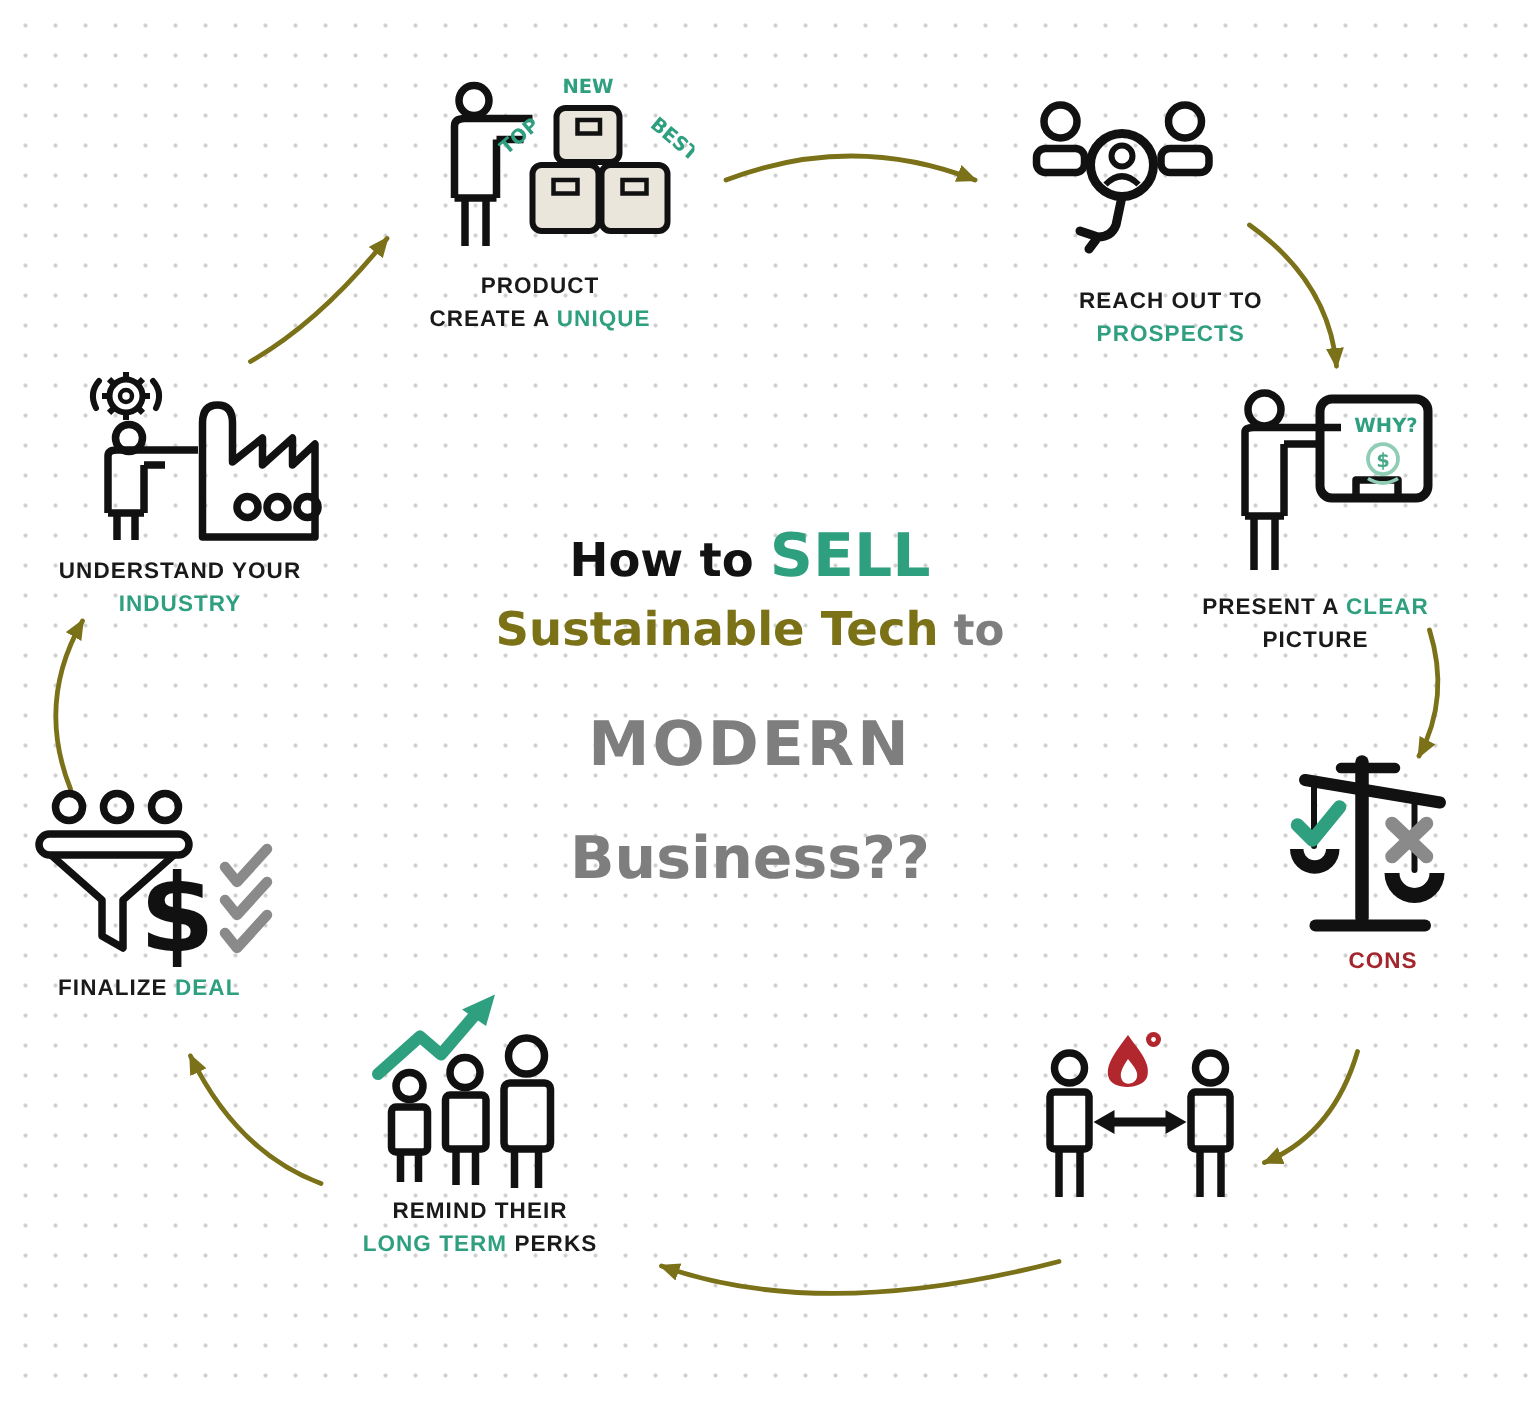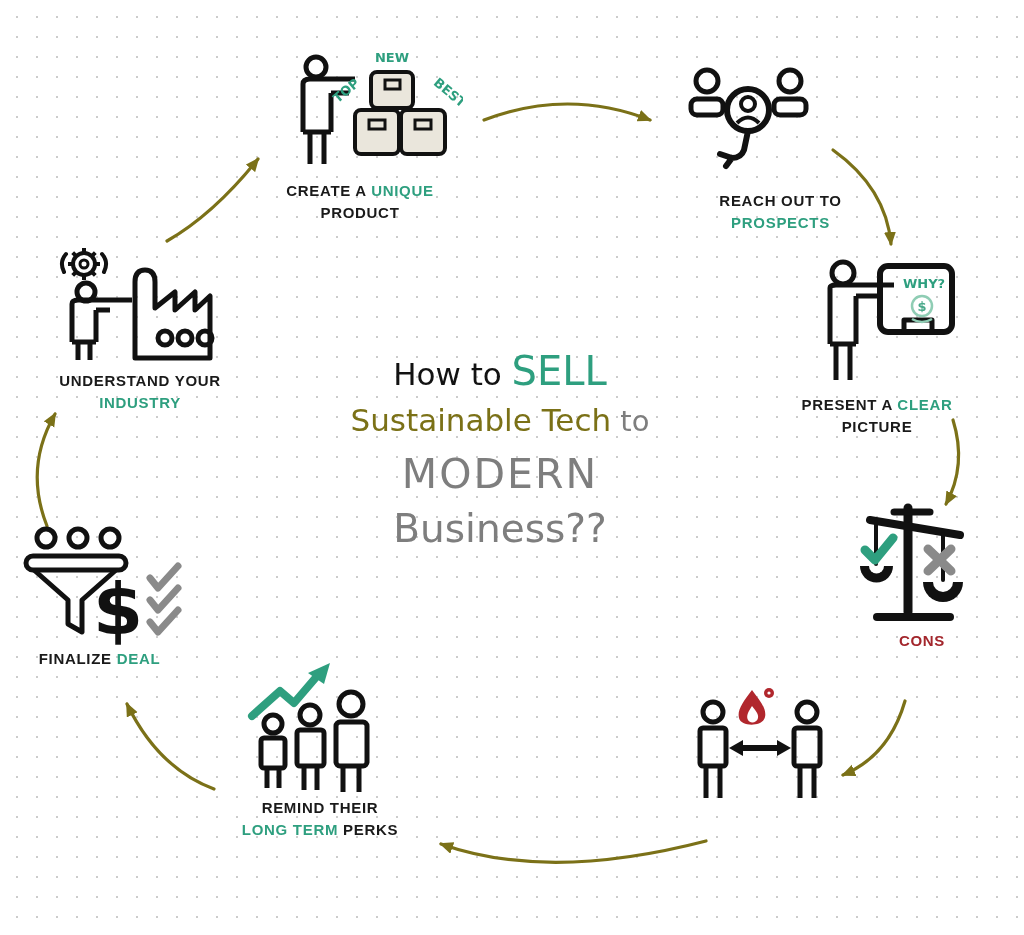--- a/index.html
+++ b/index.html
@@ -3,27 +3,27 @@
 <meta charset="utf-8">
 <style>
   html,body{margin:0;padding:0;}
   .stage{
     position:relative;width:1024px;height:935px;overflow:hidden;background:#fff;
     background-image:radial-gradient(circle,#cccccc 1.1px,transparent 1.45px);
     background-size:20px 20px;background-position:7px 7px;
     font-family:"Liberation Sans",sans-serif;
   }
   .title{position:absolute;left:318px;top:348px;width:364px;text-align:center;
-    font-family:"DejaVu Sans",sans-serif;font-weight:normal;}
+    font-family:"DejaVu Sans",sans-serif;font-weight:bold;}
   .t1{font-size:31px;color:#121212;}
   .t1 .big{font-size:40px;color:#2e9f7f;}
   .t2{font-size:31px;color:#7b7117;margin-top:8px;}
   .t2 .to{color:#7e7e7e;font-size:29px;}
-  .t3{font-size:41px;color:#7e7e7e;margin-top:12px;letter-spacing:2px;}
-  .t4{font-size:39px;color:#7e7e7e;margin-top:8px;}
+  .t3{font-size:41px;color:#7e7e7e;margin-top:34px;letter-spacing:2px;}
+  .t4{font-size:39px;color:#7e7e7e;margin-top:30px;}
   .label{position:absolute;text-align:center;font-weight:bold;font-size:15px;
     letter-spacing:.7px;line-height:22px;color:#1a1a1a;}
   .c-dark{color:#1a1a1a}.c-green{color:#2e9f7f}.c-red{color:#a3262c}
   .icon{position:absolute;}
   .icon svg text{font-family:"DejaVu Sans",sans-serif;font-weight:bold;}
   svg{display:block;}
 </style>
 </head>
 <body>
 
@@ -72,22 +72,22 @@
         <rect x="132" y="70" width="16" height="9"></rect>
       </g>
       <g fill="#2e9f7f" font-size="13" text-anchor="middle">
         <text x="109" y="12">NEW</text>
         <text x="66" y="44" transform="rotate(-40 66 44)">TOP</text>
         <text x="164" y="46" transform="rotate(40 164 46)">BEST</text>
       </g>
     </svg>
   </div>
   <div class="label" style="left:260px;top:180px;width:200px">
+    <div><span class="c-dark">PRODUCT</span></div>
     <div><span class="c-dark">CREATE A </span><span class="c-green">UNIQUE</span></div>
-    <div><span class="c-dark">PRODUCT</span></div>
   </div>
 
   <div class="icon" style="left:686px;top:66px">
     <svg width="125" height="115" viewBox="0 0 125 115">
       <g fill="none" stroke="#111" stroke-linejoin="round">
         <circle cx="21" cy="15" r="11" stroke-width="5"></circle>
         <rect x="5" y="33" width="32" height="16" rx="6" stroke-width="5"></rect>
         <circle cx="104" cy="15" r="11" stroke-width="5"></circle>
         <rect x="88" y="33" width="32" height="16" rx="6" stroke-width="5"></rect>
         <circle cx="62" cy="44" r="21" stroke-width="6"></circle>
@@ -222,18 +222,18 @@
         <circle cx="34" cy="46" r="9"></circle>
         <path d="M20,58 Q20,54 26,54 H80"></path>
         <path d="M20,58 V96 M44,64 H58 M44,64 V96 M20,96 H44 M26,96 V114 M38,96 V114"></path>
         <path d="M83,112 V36 Q83,24 93,24 Q103,24 103,36 V62 L123,46 V64 L143,46 V64 L158,50 V112 Z"></path>
         <circle cx="113" cy="92" r="7"></circle>
         <circle cx="133" cy="92" r="7"></circle>
         <circle cx="153" cy="92" r="7"></circle>
       </g>
     </svg>
   </div>
-  <div class="label" style="left:40px;top:370px;width:200px">
+  <div class="label" style="left:20px;top:370px;width:200px">
     <div><span class="c-dark">UNDERSTAND YOUR</span></div>
     <div><span class="c-green">INDUSTRY</span></div>
   </div>
 
 </div>
 
 </body></html>

